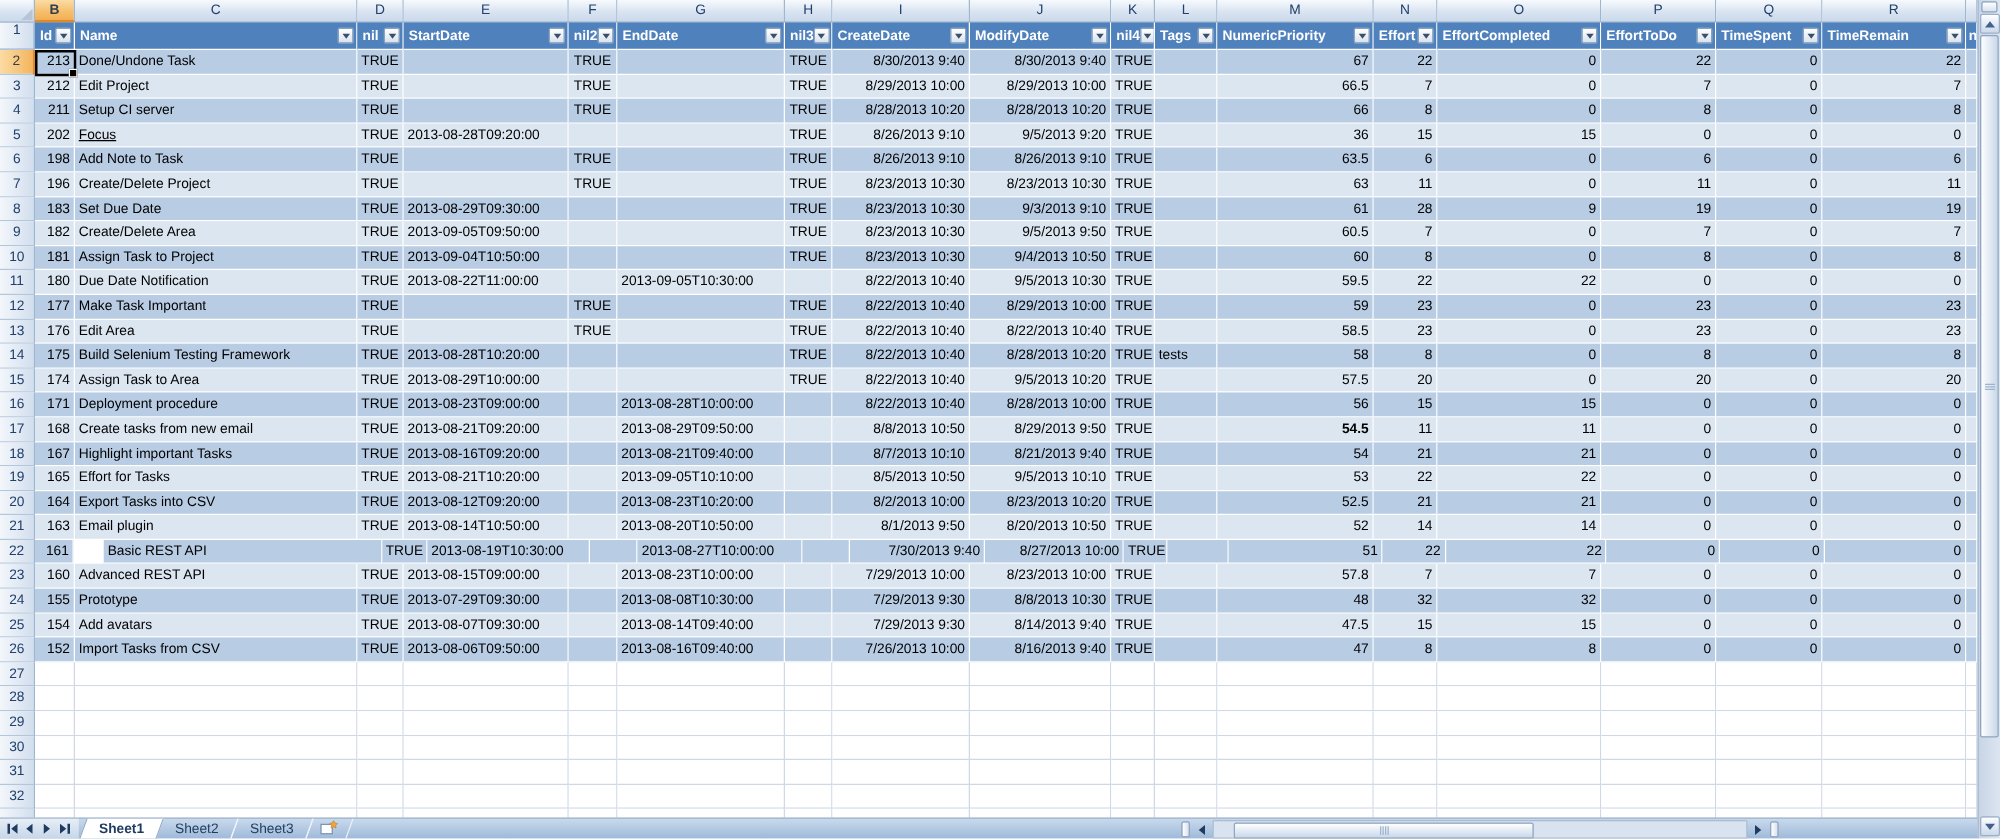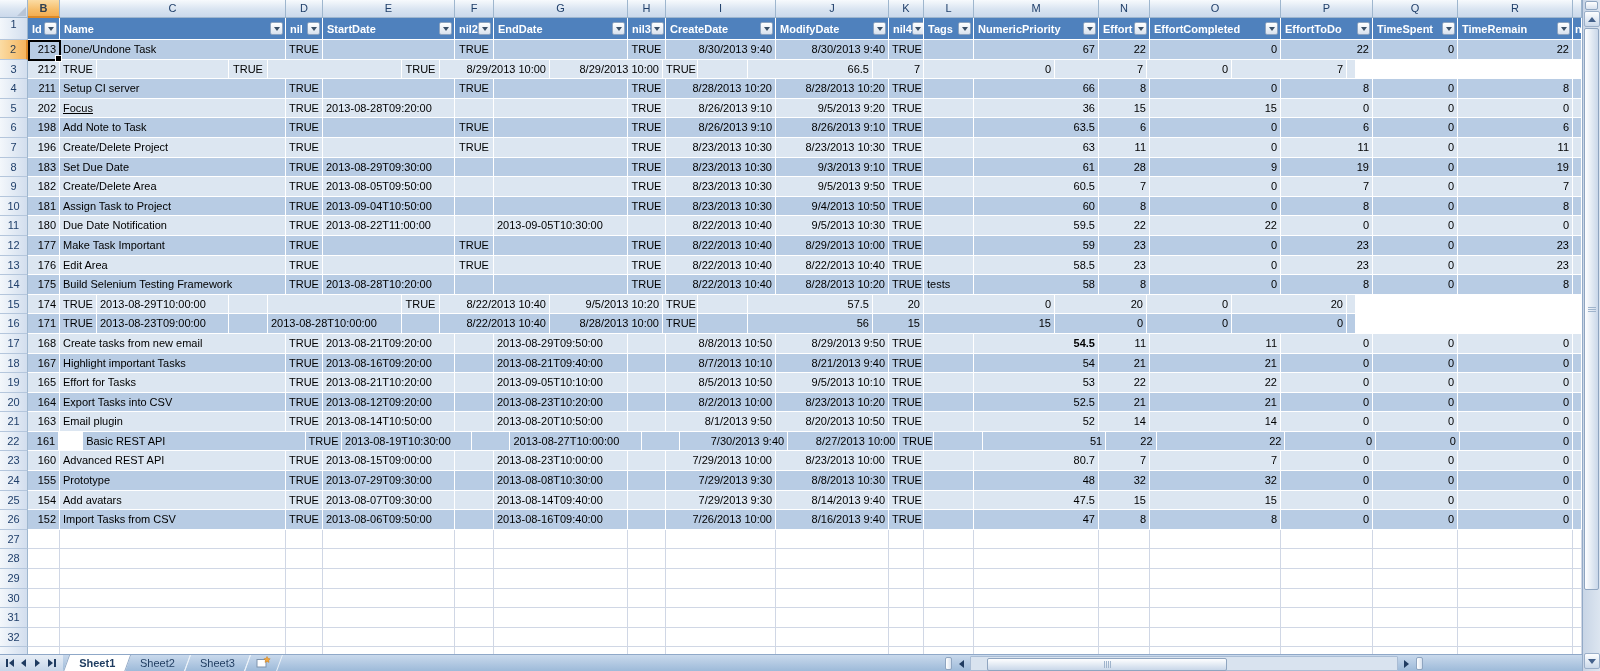--- a/index.html
+++ b/index.html
@@ -232,20 +232,21 @@
           <div class="cell band-d a-r" style="width: 51px;">22</div>
           <div class="cell band-d a-r" style="width: 131px;">0</div>
           <div class="cell band-d a-r" style="width: 92px;">22</div>
           <div class="cell band-d a-r" style="width: 85px;">0</div>
           <div class="cell band-d a-r" style="width: 115px;">22</div>
           <div class="cell band-d" style="width: 9px;"></div>
         </div>
         <div class="row">
           <div class="rownum" style="height: 19.6px; line-height: 18.6px;">3</div>
           <div class="cell band-l a-r" style="width: 32px;">212</div>
+          <div class="cell band-l a-l" style="width: 226px;">Edit Project</div>
           <div class="cell band-l a-c" style="width: 37px;">TRUE</div>
           <div class="cell band-l a-l" style="width: 132px;"></div>
           <div class="cell band-l a-c" style="width: 39px;">TRUE</div>
           <div class="cell band-l a-l" style="width: 134px;"></div>
           <div class="cell band-l a-c" style="width: 38px;">TRUE</div>
           <div class="cell band-l a-r" style="width: 110px;">8/29/2013 10:00</div>
           <div class="cell band-l a-r" style="width: 113px;">8/29/2013 10:00</div>
           <div class="cell band-l a-c" style="width: 35px;">TRUE</div>
           <div class="cell band-l a-l" style="width: 50px;"></div>
           <div class="cell band-l a-r" style="width: 125px;">66.5</div>
@@ -359,21 +360,21 @@
           <div class="cell band-d a-r" style="width: 92px;">19</div>
           <div class="cell band-d a-r" style="width: 85px;">0</div>
           <div class="cell band-d a-r" style="width: 115px;">19</div>
           <div class="cell band-d" style="width: 9px;"></div>
         </div>
         <div class="row">
           <div class="rownum" style="height: 19.6px; line-height: 18.6px;">9</div>
           <div class="cell band-l a-r" style="width: 32px;">182</div>
           <div class="cell band-l a-l" style="width: 226px;">Create/Delete Area</div>
           <div class="cell band-l a-c" style="width: 37px;">TRUE</div>
-          <div class="cell band-l a-l" style="width: 132px;">2013-08-05T09:50:00</div>
+          <div class="cell band-l a-l" style="width: 132px;">2013-09-05T09:50:00</div>
           <div class="cell band-l a-c" style="width: 39px;"></div>
           <div class="cell band-l a-l" style="width: 134px;"></div>
           <div class="cell band-l a-c" style="width: 38px;">TRUE</div>
           <div class="cell band-l a-r" style="width: 110px;">8/23/2013 10:30</div>
           <div class="cell band-l a-r" style="width: 113px;">9/5/2013 9:50</div>
           <div class="cell band-l a-c" style="width: 35px;">TRUE</div>
           <div class="cell band-l a-l" style="width: 50px;"></div>
           <div class="cell band-l a-r" style="width: 125px;">60.5</div>
           <div class="cell band-l a-r" style="width: 51px;">7</div>
           <div class="cell band-l a-r" style="width: 131px;">0</div>
@@ -483,40 +484,42 @@
           <div class="cell band-d a-r" style="width: 51px;">8</div>
           <div class="cell band-d a-r" style="width: 131px;">0</div>
           <div class="cell band-d a-r" style="width: 92px;">8</div>
           <div class="cell band-d a-r" style="width: 85px;">0</div>
           <div class="cell band-d a-r" style="width: 115px;">8</div>
           <div class="cell band-d" style="width: 9px;"></div>
         </div>
         <div class="row">
           <div class="rownum" style="height: 19.6px; line-height: 18.6px;">15</div>
           <div class="cell band-l a-r" style="width: 32px;">174</div>
+          <div class="cell band-l a-l" style="width: 226px;">Assign Task to Area</div>
           <div class="cell band-l a-c" style="width: 37px;">TRUE</div>
           <div class="cell band-l a-l" style="width: 132px;">2013-08-29T10:00:00</div>
           <div class="cell band-l a-c" style="width: 39px;"></div>
           <div class="cell band-l a-l" style="width: 134px;"></div>
           <div class="cell band-l a-c" style="width: 38px;">TRUE</div>
           <div class="cell band-l a-r" style="width: 110px;">8/22/2013 10:40</div>
           <div class="cell band-l a-r" style="width: 113px;">9/5/2013 10:20</div>
           <div class="cell band-l a-c" style="width: 35px;">TRUE</div>
           <div class="cell band-l a-l" style="width: 50px;"></div>
           <div class="cell band-l a-r" style="width: 125px;">57.5</div>
           <div class="cell band-l a-r" style="width: 51px;">20</div>
           <div class="cell band-l a-r" style="width: 131px;">0</div>
           <div class="cell band-l a-r" style="width: 92px;">20</div>
           <div class="cell band-l a-r" style="width: 85px;">0</div>
           <div class="cell band-l a-r" style="width: 115px;">20</div>
           <div class="cell band-l" style="width: 9px;"></div>
         </div>
         <div class="row">
           <div class="rownum" style="height: 19.6px; line-height: 18.6px;">16</div>
           <div class="cell band-d a-r" style="width: 32px;">171</div>
+          <div class="cell band-d a-l" style="width: 226px;">Deployment procedure</div>
           <div class="cell band-d a-c" style="width: 37px;">TRUE</div>
           <div class="cell band-d a-l" style="width: 132px;">2013-08-23T09:00:00</div>
           <div class="cell band-d a-c" style="width: 39px;"></div>
           <div class="cell band-d a-l" style="width: 134px;">2013-08-28T10:00:00</div>
           <div class="cell band-d a-c" style="width: 38px;"></div>
           <div class="cell band-d a-r" style="width: 110px;">8/22/2013 10:40</div>
           <div class="cell band-d a-r" style="width: 113px;">8/28/2013 10:00</div>
           <div class="cell band-d a-c" style="width: 35px;">TRUE</div>
           <div class="cell band-d a-l" style="width: 50px;"></div>
           <div class="cell band-d a-r" style="width: 125px;">56</div>
@@ -659,21 +662,21 @@
           <div class="cell band-l a-l" style="width: 226px;">Advanced REST API</div>
           <div class="cell band-l a-c" style="width: 37px;">TRUE</div>
           <div class="cell band-l a-l" style="width: 132px;">2013-08-15T09:00:00</div>
           <div class="cell band-l a-c" style="width: 39px;"></div>
           <div class="cell band-l a-l" style="width: 134px;">2013-08-23T10:00:00</div>
           <div class="cell band-l a-c" style="width: 38px;"></div>
           <div class="cell band-l a-r" style="width: 110px;">7/29/2013 10:00</div>
           <div class="cell band-l a-r" style="width: 113px;">8/23/2013 10:00</div>
           <div class="cell band-l a-c" style="width: 35px;">TRUE</div>
           <div class="cell band-l a-l" style="width: 50px;"></div>
-          <div class="cell band-l a-r" style="width: 125px;">80.7</div>
+          <div class="cell band-l a-r" style="width: 125px;">57.8</div>
           <div class="cell band-l a-r" style="width: 51px;">7</div>
           <div class="cell band-l a-r" style="width: 131px;">7</div>
           <div class="cell band-l a-r" style="width: 92px;">0</div>
           <div class="cell band-l a-r" style="width: 85px;">0</div>
           <div class="cell band-l a-r" style="width: 115px;">0</div>
           <div class="cell band-l" style="width: 9px;"></div>
         </div>
         <div class="row">
           <div class="rownum" style="height: 19.6px; line-height: 18.6px;">24</div>
           <div class="cell band-d a-r" style="width: 32px;">155</div>

